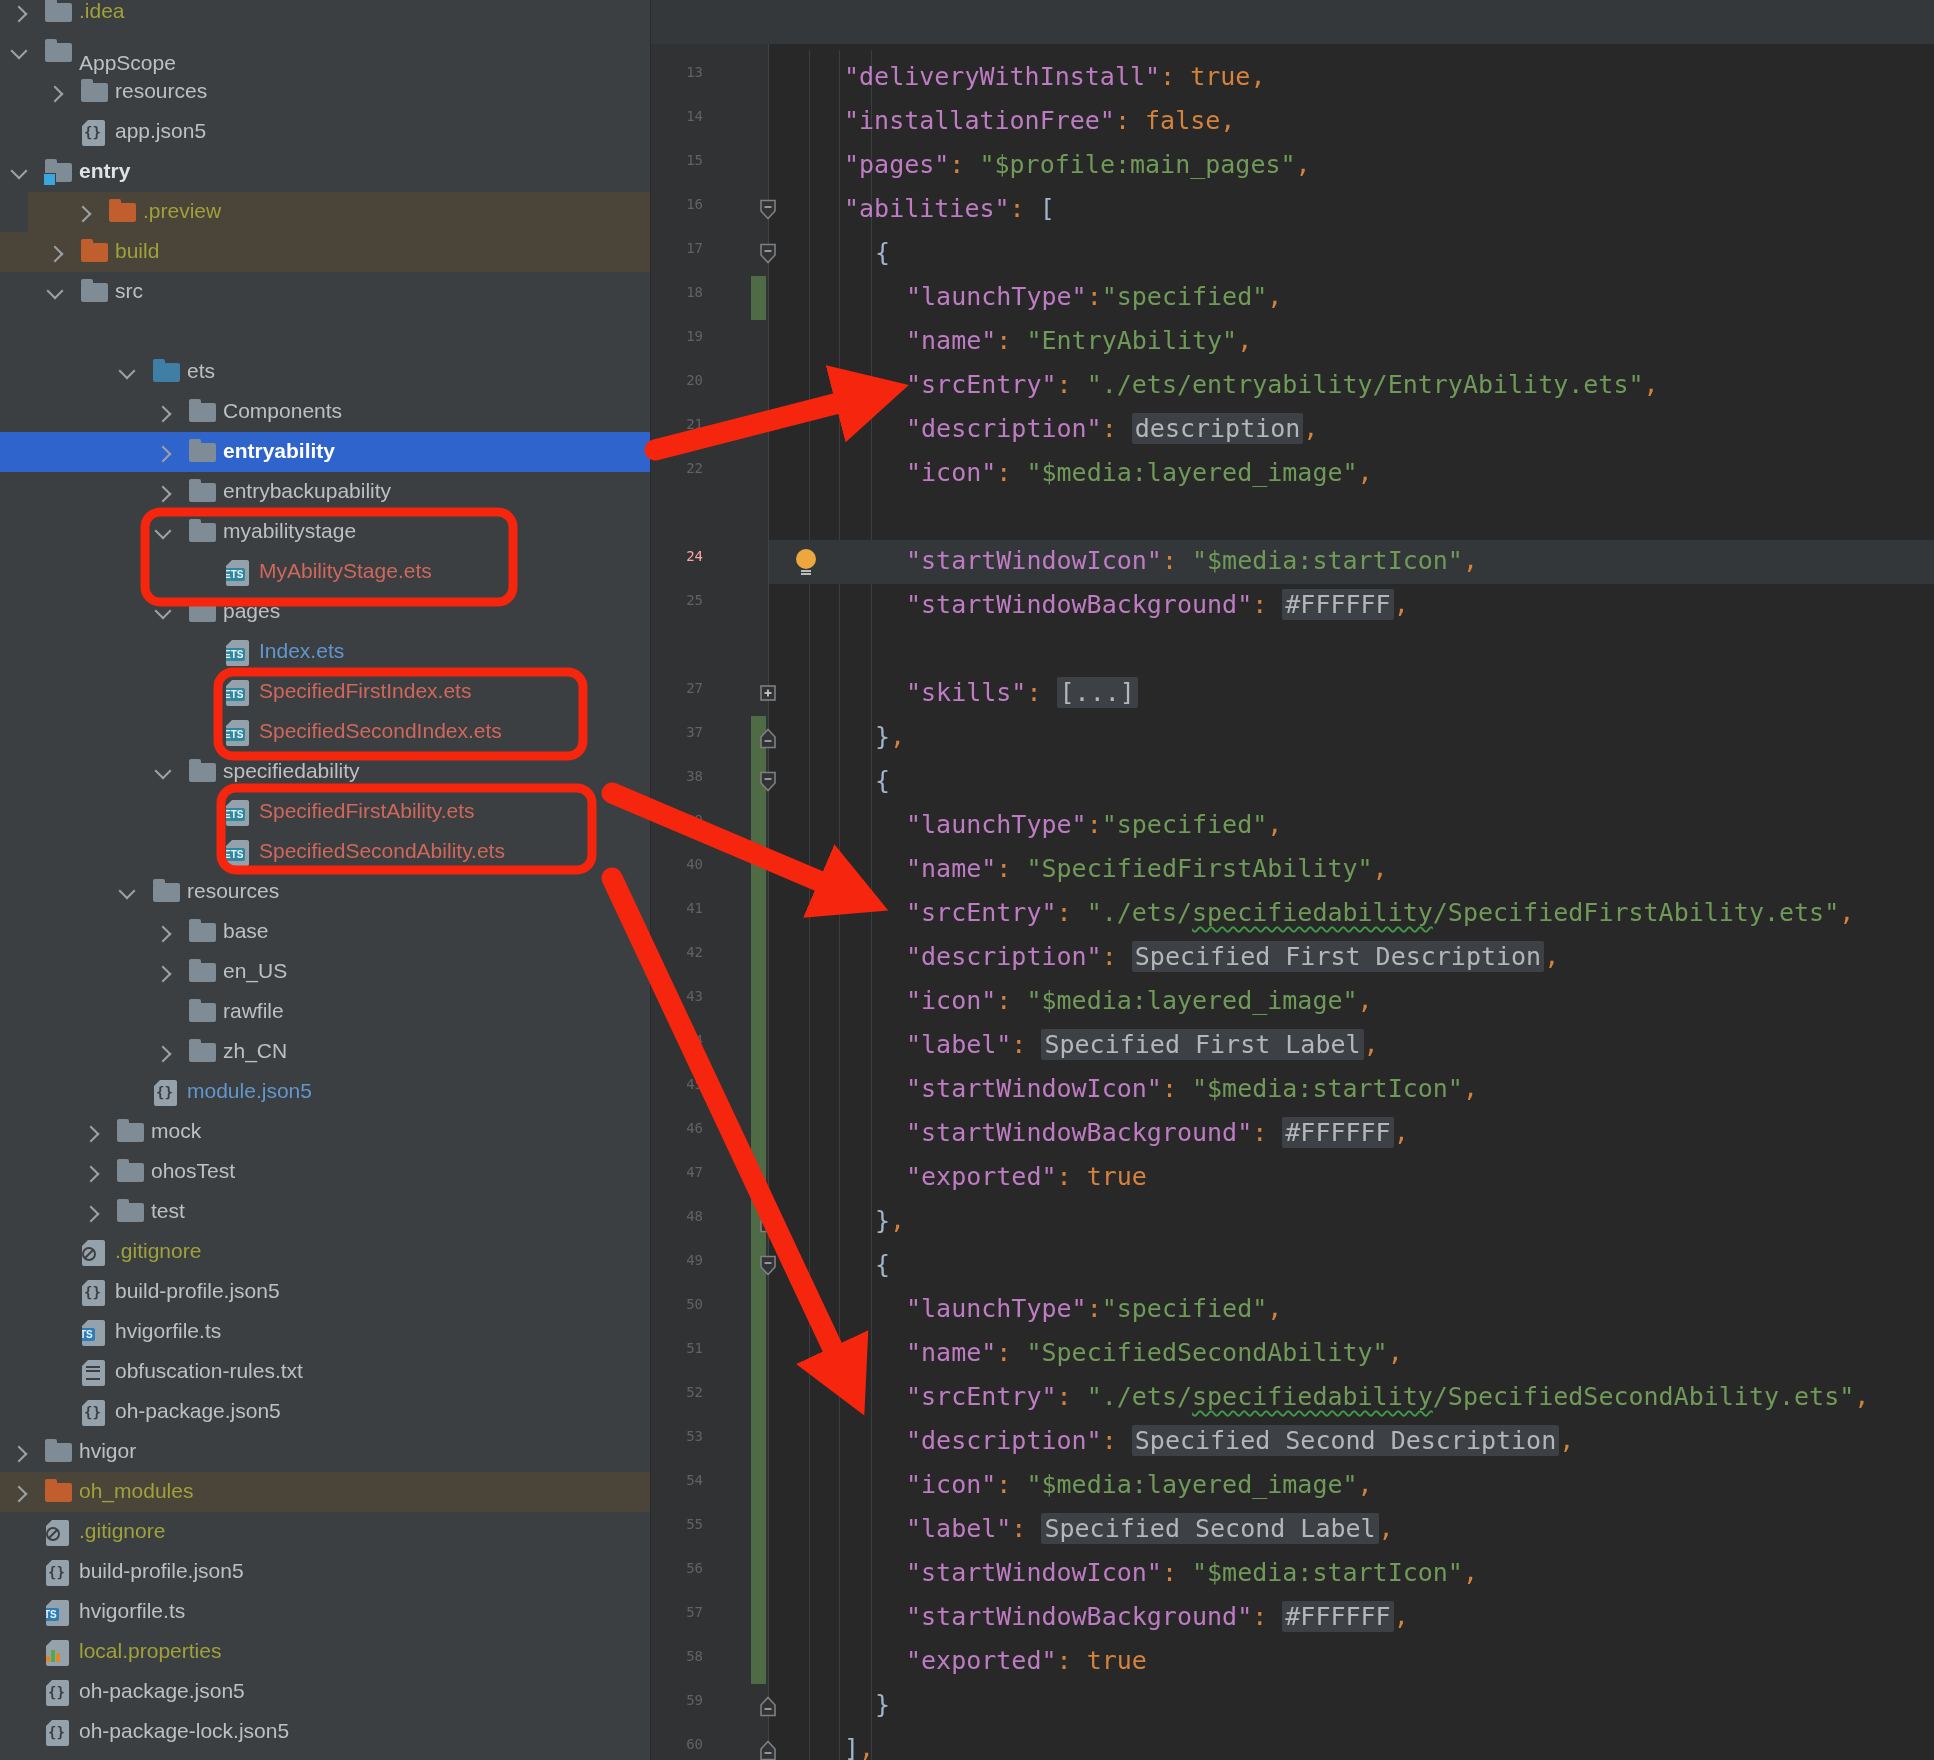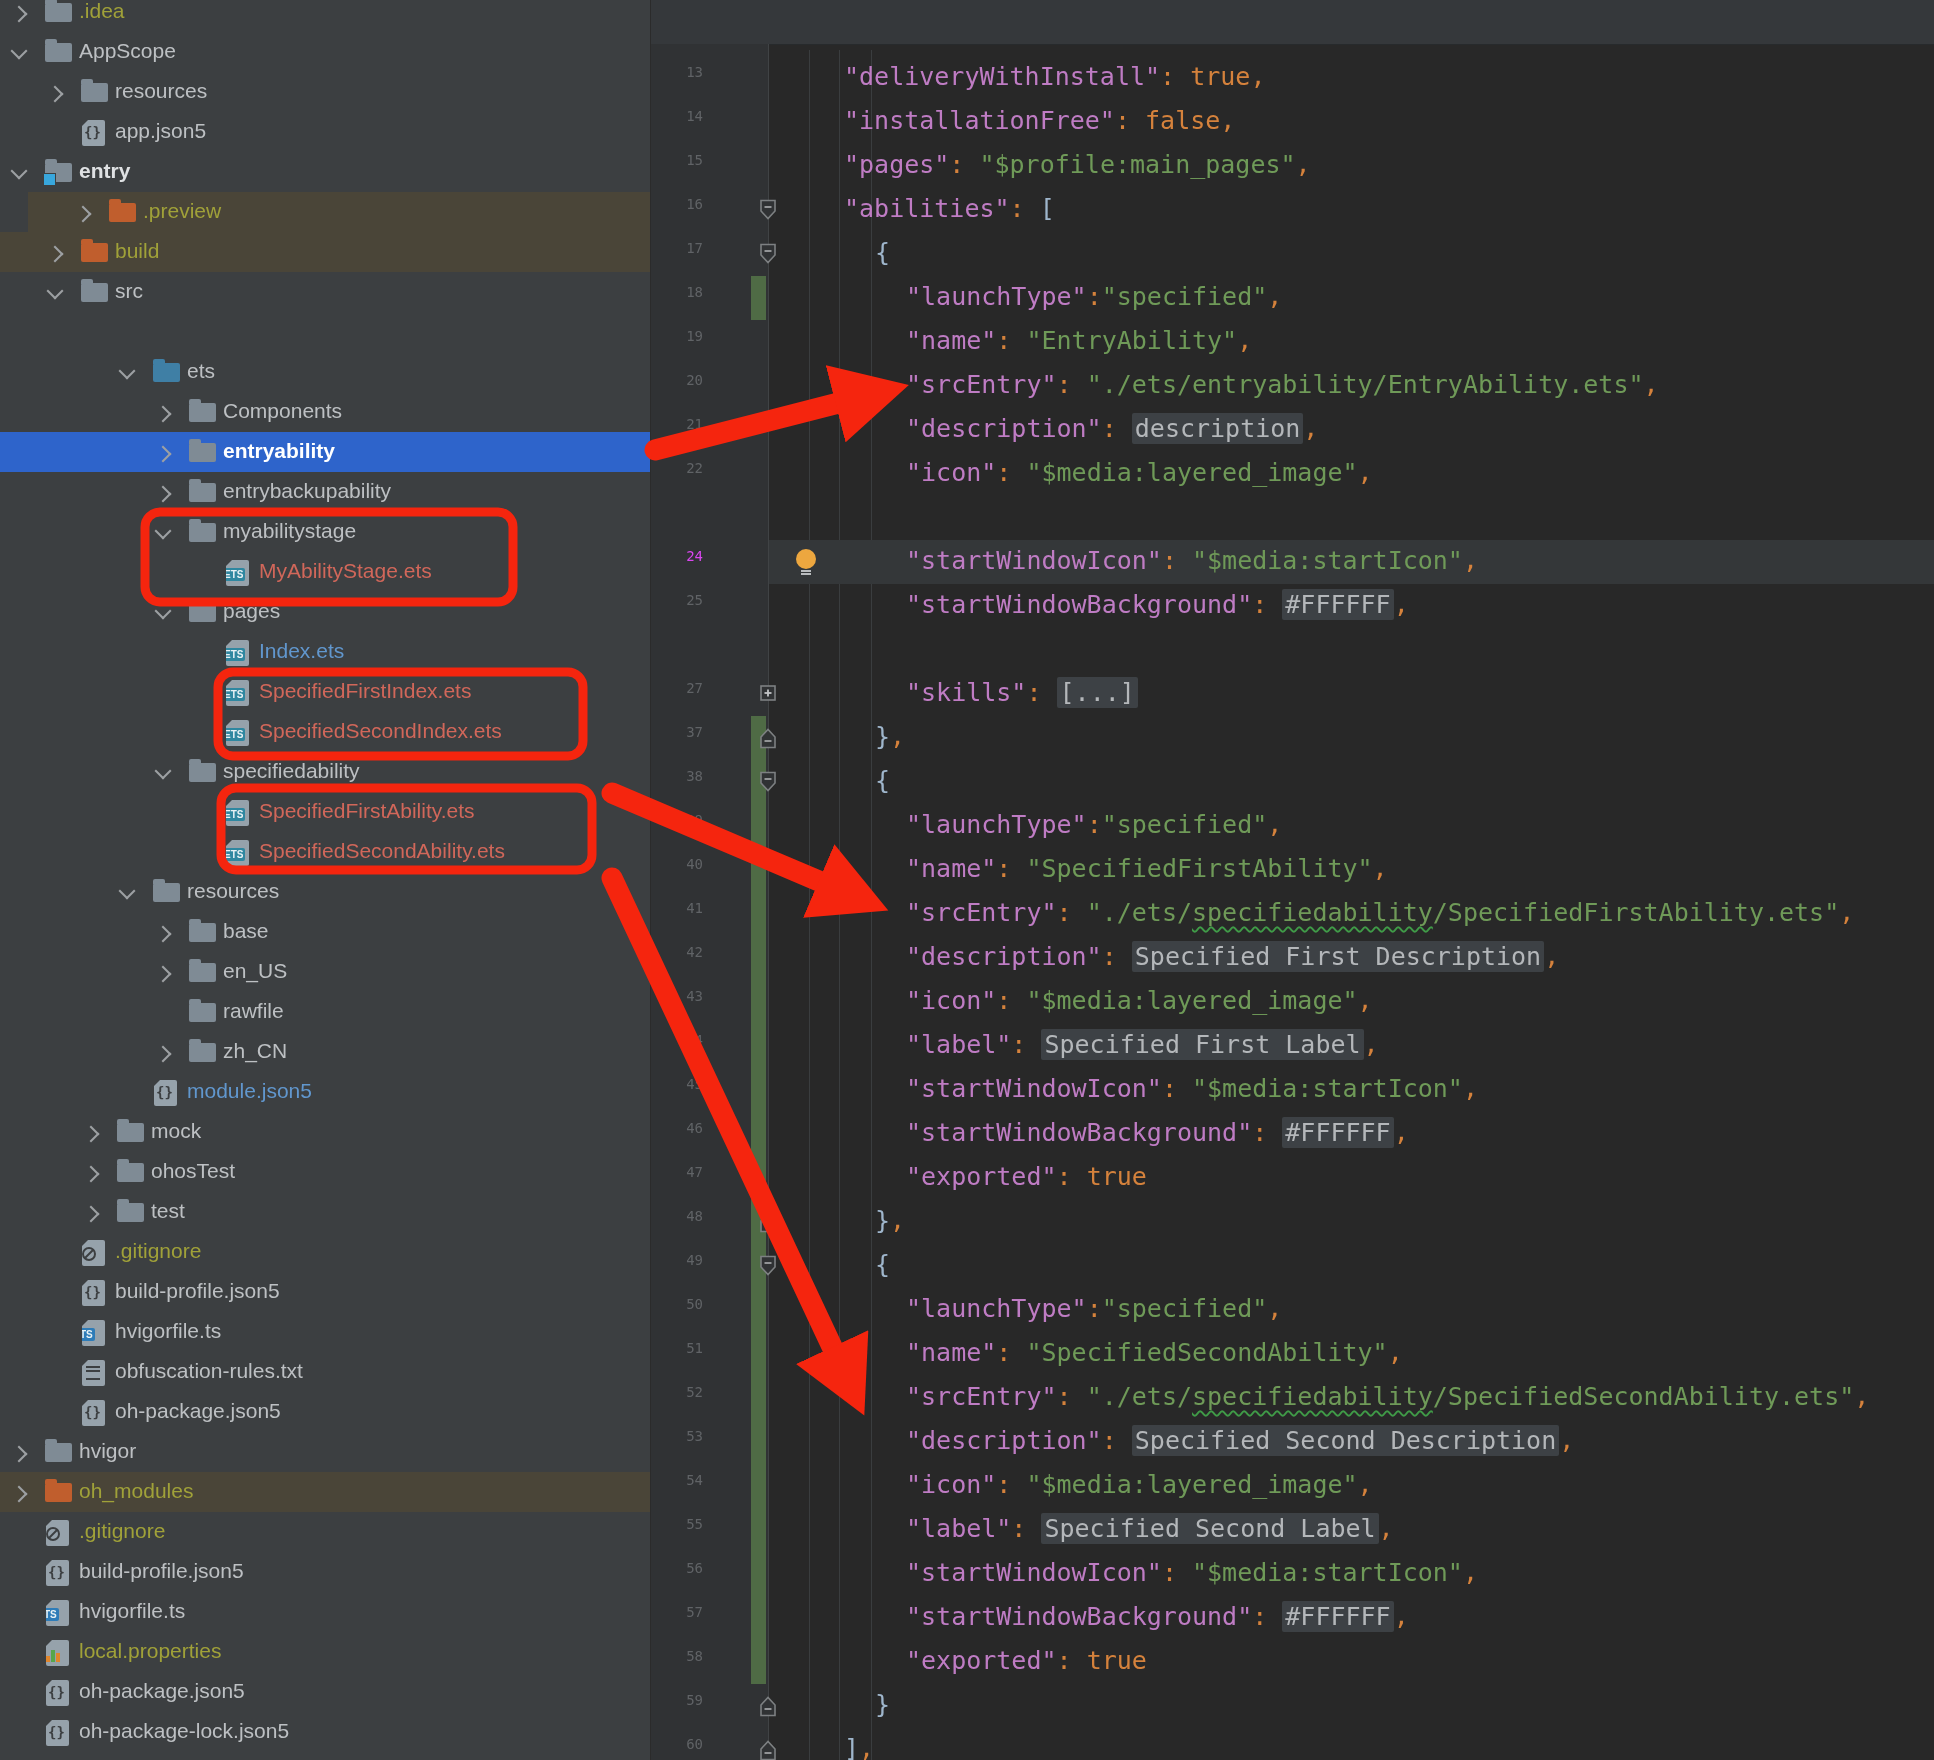--- a/index.html
+++ b/index.html
@@ -38,21 +38,21 @@
   .tlabel.selected{color:#ffffff;font-weight:bold;}
 
   
   #editor{position:absolute;left:651px;top:0;width:1283px;height:1760px;background:#282828;}
   #editor-topbar{position:absolute;left:0;top:0;width:100%;height:44px;background:#35383b;border-bottom:1px solid #272a2c;}
   #gutter-bg{position:absolute;left:0;top:44px;width:117px;bottom:0;background:#303234;border-right:1px solid #404345;}
   .iguide{position:absolute;top:50px;bottom:0;width:1px;background:#3a3d3f;}
   .code-row{position:absolute;left:0;width:1283px;height:44px;}
   .cur-band{position:absolute;left:118px;right:0;top:0;bottom:0;background:#343739;}
   .lnum{position:absolute;left:0;top:8px;width:52px;text-align:right;font-family:"DejaVu Sans Mono",monospace;font-size:14px;color:#606366;}
-  .lnum.cur{color:#d946ef;}
+  .lnum.cur{color:#fca5a5;}
   .vcsbar{position:absolute;left:100px;top:0;width:15px;height:44px;background:#4f6b45;}
   .fmark{position:absolute;left:108px;top:11px;width:18px;height:22px;}
   .bulb{position:absolute;left:143px;top:9px;width:24px;height:26px;}
   .bulb .head{position:absolute;left:2px;top:0;width:20px;height:20px;border-radius:50%;background:#eda73f;}
   .bulb .base{position:absolute;left:7px;top:21px;width:10px;height:2px;background:#b9bcbe;box-shadow:0 3px 0 #b9bcbe;}
   .ctext{position:absolute;top:6px;font-family:"DejaVu Sans Mono",monospace;font-size:25px;white-space:pre;}
   .ind-a{left:193px;} .ind-b{left:224px;} .ind-c{left:255px;}
   .tk-key{color:#bf7cc4;}
   .tk-colon{color:#d5823c;}
   .tk-str{color:#6f9a58;}
@@ -71,21 +71,21 @@
 <div id="stage">
   <div id="tree">
       <div class="trow bg-none" style="top: -8px;">
         <span class="chev" style="left: 13px;"></span>
         <span class="fold-ico" style="left: 45px;"></span>
         <span class="tlabel olive" style="left: 79px;">.idea</span>
       </div>
       <div class="trow bg-none" style="top: 32px;">
         <span class="chev open" style="left: 13px;"></span>
         <span class="fold-ico" style="left: 45px;"></span>
-        <span class="tlabel normal" style="left: 79px;">AppScope</span>
+        <span class="tlabel normal" style="left: 79px; margin-top: 12px;">AppScope</span>
       </div>
       <div class="trow bg-none" style="top: 72px;">
         <span class="chev" style="left: 49px;"></span>
         <span class="fold-ico" style="left: 81px;"></span>
         <span class="tlabel normal" style="left: 115px;">resources</span>
       </div>
       <div class="trow bg-none" style="top: 112px;">
         <span class="doc-ico" style="left: 82px;">
           <span class="glyph-braces">{}</span>
         </span>

